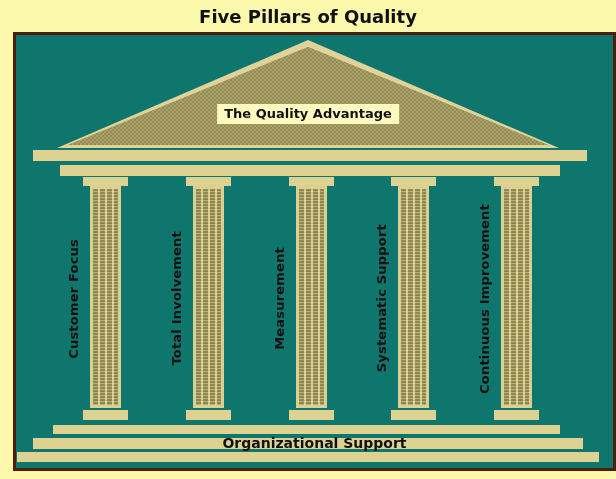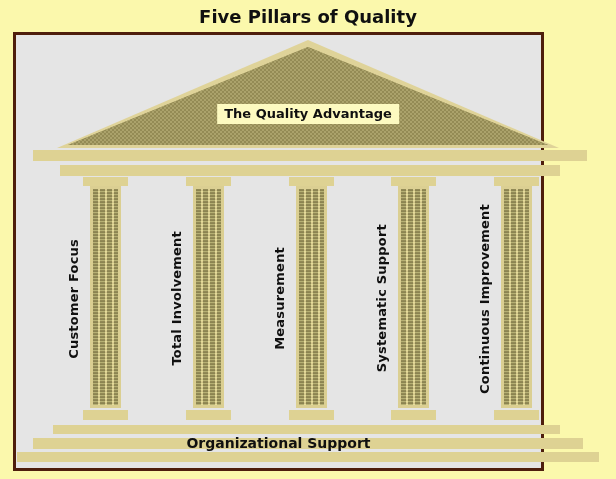--- a/index.html
+++ b/index.html
@@ -16,24 +16,24 @@
     position: absolute;
     top: 6px; left: 0; right: 0;
     text-align: center;
     font-size: 18px;
     font-weight: bold;
     letter-spacing: 0px;
   }
   .frame {
     position: absolute;
     left: 13px; top: 32px;
-    width: 531px; height: 439px;
+    width: 603px; height: 439px;
     border: 3px solid #4E1E0C;
     box-sizing: border-box;
-    background: #e5e5e5;
+    background: #0f766e;
   }
   
   .pediment { position: absolute; left: 41px; top: 5px; width: 502px; height: 108px; }
   .ped-outer {
     position: absolute; inset: 0;
     background: #DFD399;
     clip-path: polygon(50% 0, 100% 100%, 0 100%);
   }
   .ped-inner {
     position: absolute; left: 11px; right: 11px; top: 7px; bottom: 3px;

